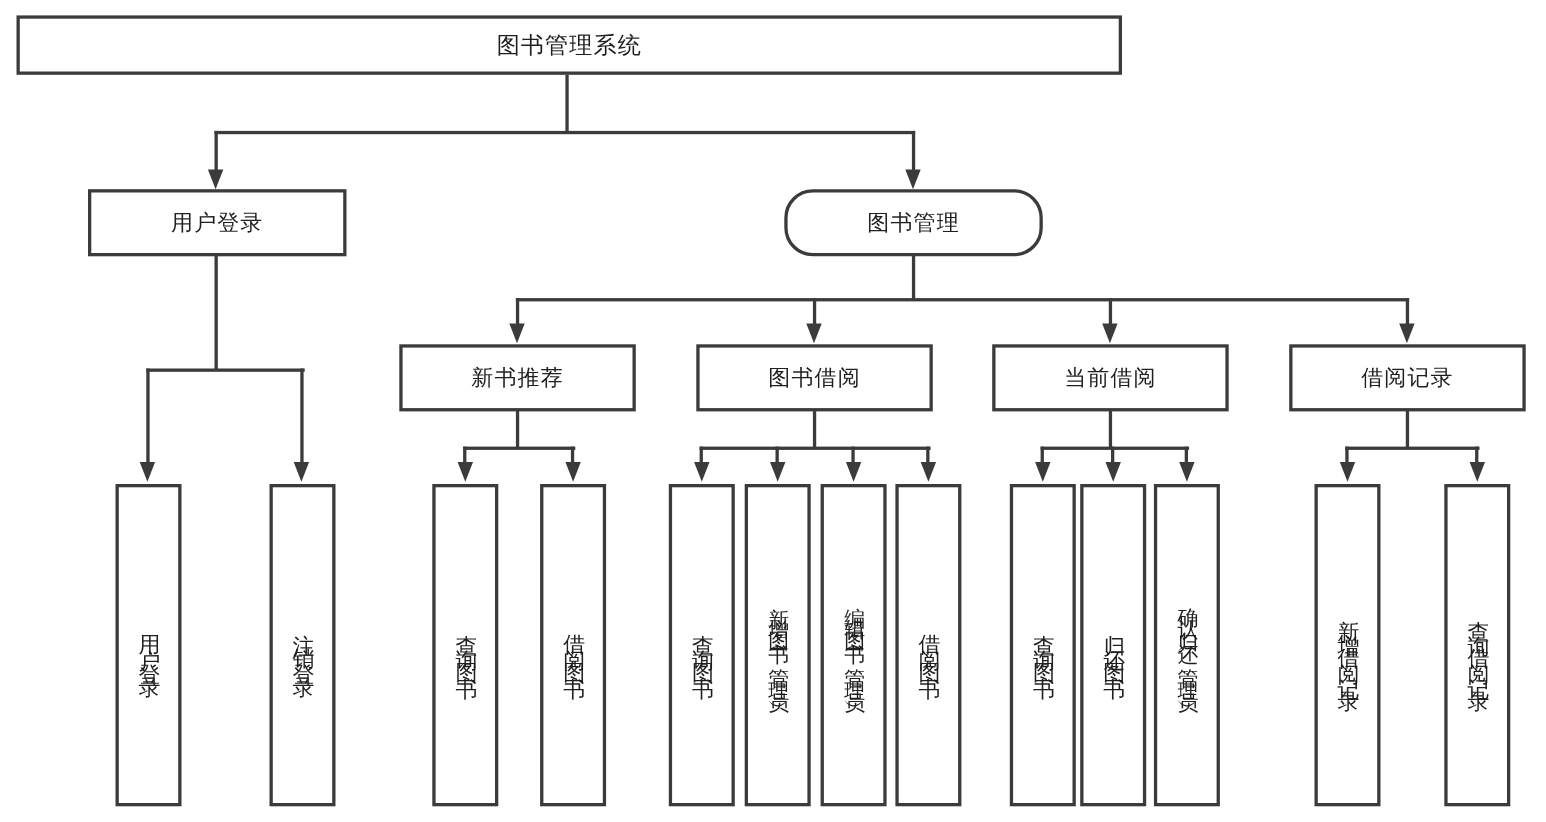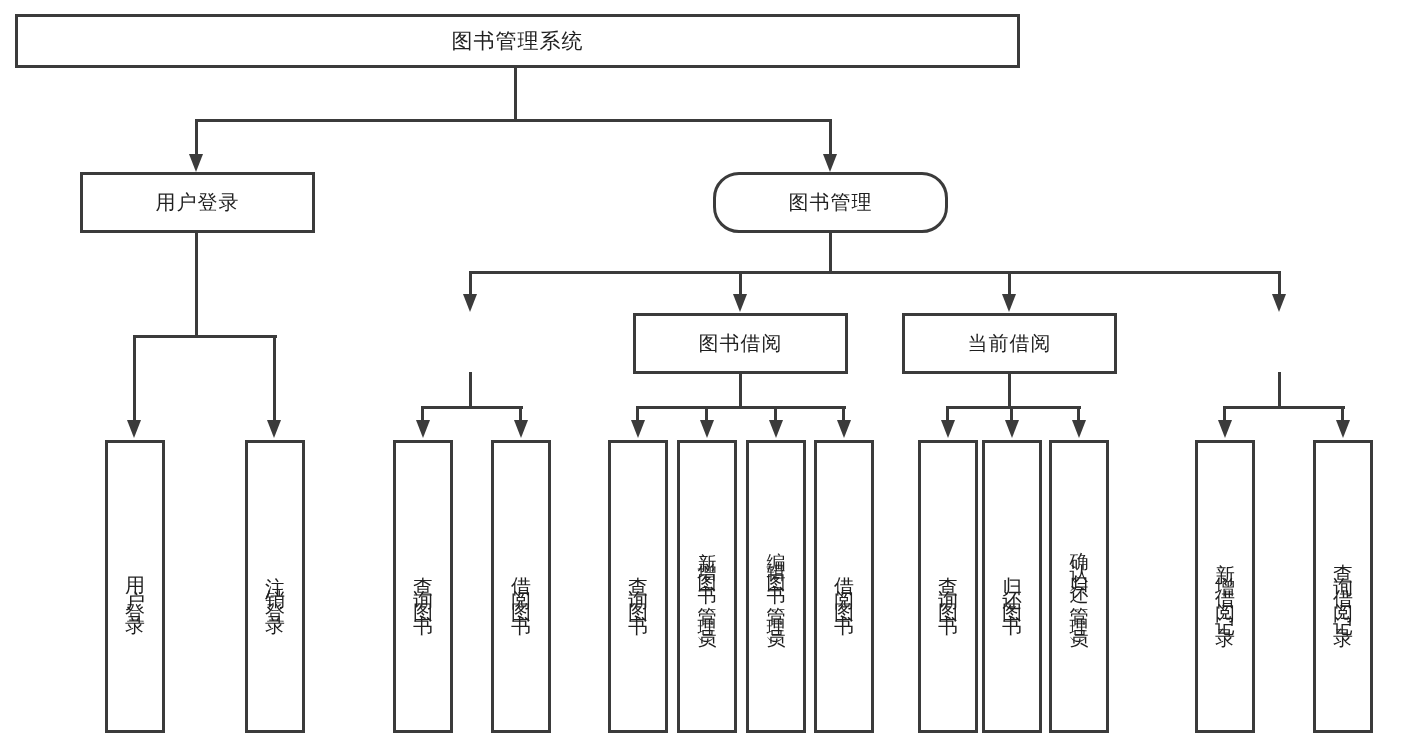--- a/index.html
+++ b/index.html
@@ -100,25 +100,31 @@
   <div class="ln" style="left:469px;top:271px;width:812px;height:3px;"></div>
   <div class="ln" style="left:469px;top:271px;width:3px;height:24px;"></div>
   <div class="ln" style="left:739px;top:271px;width:3px;height:24px;"></div>
   <div class="ln" style="left:1008px;top:271px;width:3px;height:24px;"></div>
   <div class="ln" style="left:1278px;top:271px;width:3px;height:24px;"></div>
   <div class="ar" style="left:463px;top:294px;"></div>
   <div class="ar" style="left:733px;top:294px;"></div>
   <div class="ar" style="left:1002px;top:294px;"></div>
   <div class="ar" style="left:1272px;top:294px;"></div>
 
+  <div class="box h" style="left:363px;top:313px;width:215px;height:61px;">
+    <span>新书推荐</span>
+  </div>
   <div class="box h" style="left:902px;top:313px;width:215px;height:61px;">
     <span>当前借阅</span>
   </div>
   <div class="box h" style="left:633px;top:313px;width:215px;height:61px;">
     <span>图书借阅</span>
+  </div>
+  <div class="box h" style="left:1172px;top:313px;width:215px;height:61px;">
+    <span>借阅记录</span>
   </div>
 
   <div class="ln" style="left:469px;top:372px;width:3px;height:36px;"></div>
   <div class="ln" style="left:421px;top:406px;width:102px;height:3px;"></div>
   <div class="ln" style="left:421px;top:406px;width:3px;height:16px;"></div>
   <div class="ln" style="left:519px;top:406px;width:3px;height:16px;"></div>
   <div class="ar" style="left:416px;top:420px;"></div>
   <div class="ar" style="left:514px;top:420px;"></div>
 
   <div class="ln" style="left:739px;top:372px;width:3px;height:36px;"></div>

